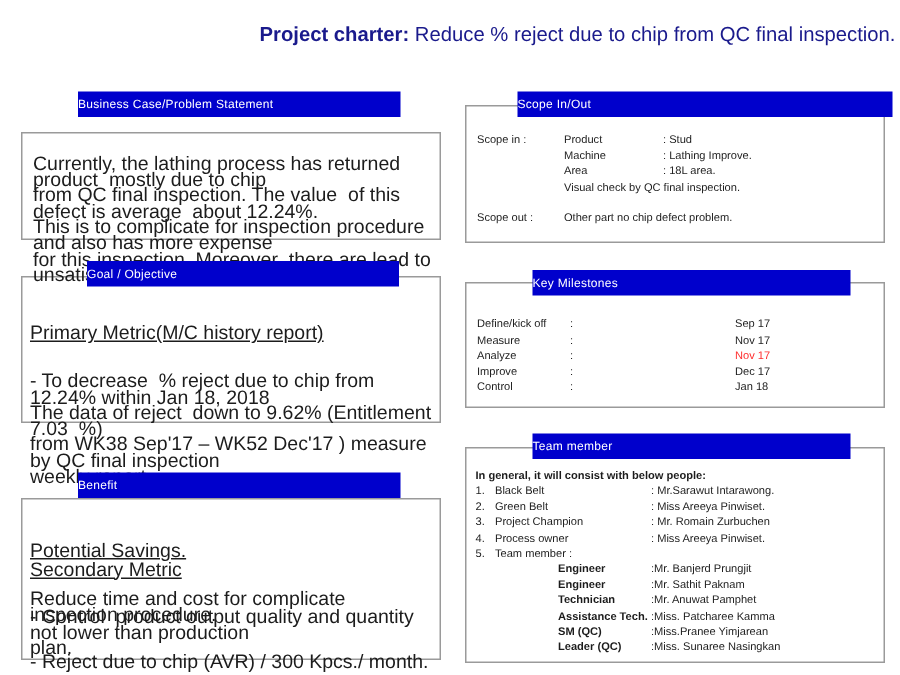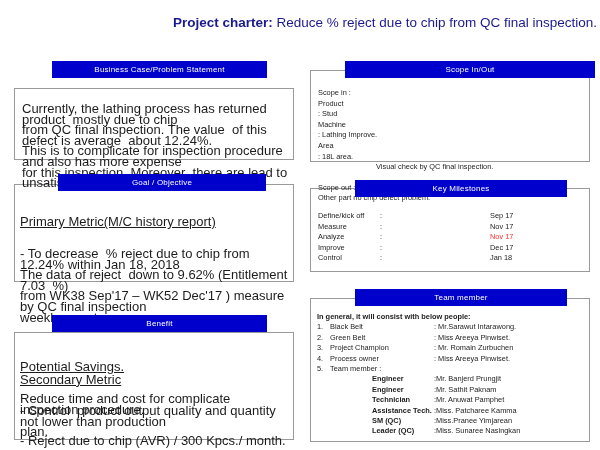--- a/index.html
+++ b/index.html
@@ -35,21 +35,21 @@
   .title .subject {
     font-weight: normal;
   }
 
   
   .hdr {
     position: absolute;
     background: #0000CC;
     color: #ffffff;
     font-size: 8px;
-    text-align: center;
+    text-align: left;
     line-height: 17px;
     height: 17px;
     letter-spacing: .2px;
     z-index: 3;
   }
   .box {
     position: absolute;
     background: #ffffff;
     border: 1px solid #9a9a9a;
     box-sizing: border-box;
@@ -85,21 +85,21 @@
   .scope-rows {
     position: absolute;
     left: 318px;
     top: 88px;
     width: 272px;
     font-size: 7.4px;
     line-height: 10.6px;
     color: #1c1c1c;
     z-index: 2;
   }
-  .scope-row { display: flex; flex-direction: column; }
+  .scope-row { display: flex; }
   .scope-label { width: 58px; flex: none; }
   .scope-item  { width: 66px; flex: none; }
   .scope-val   { flex: 1; }
   .scope-note  { margin-left: 58px; }
   .scope-gap   { height: 10px; }
 
   #hdr-miles    { left: 355px; top: 180px; width: 212px; }
   #box-miles    { left: 310px; top: 188px; width: 280px; height: 84px; }
   .miles-rows {
     position: absolute;

